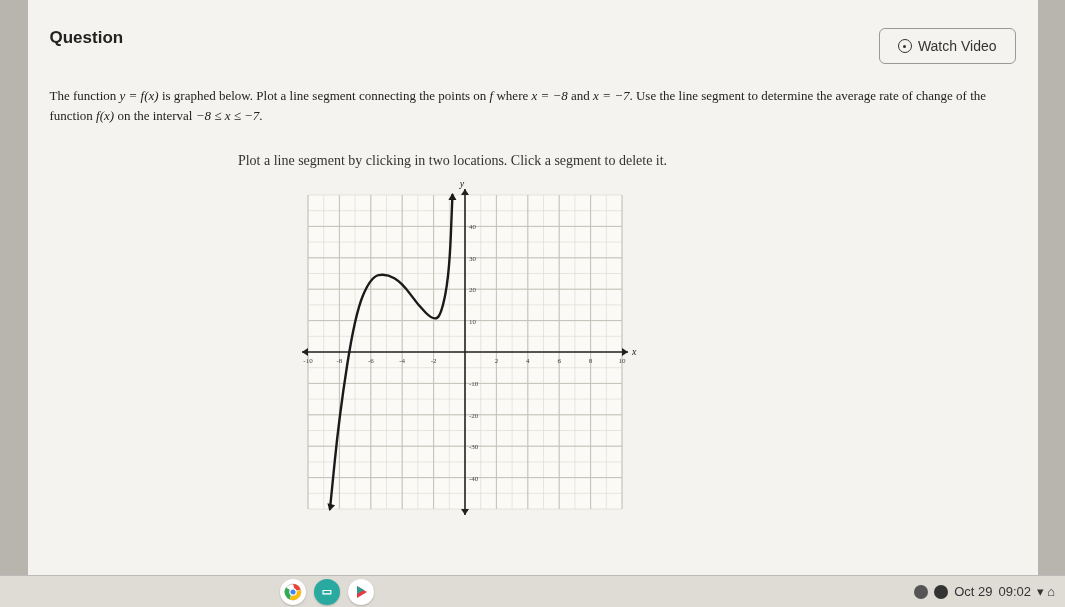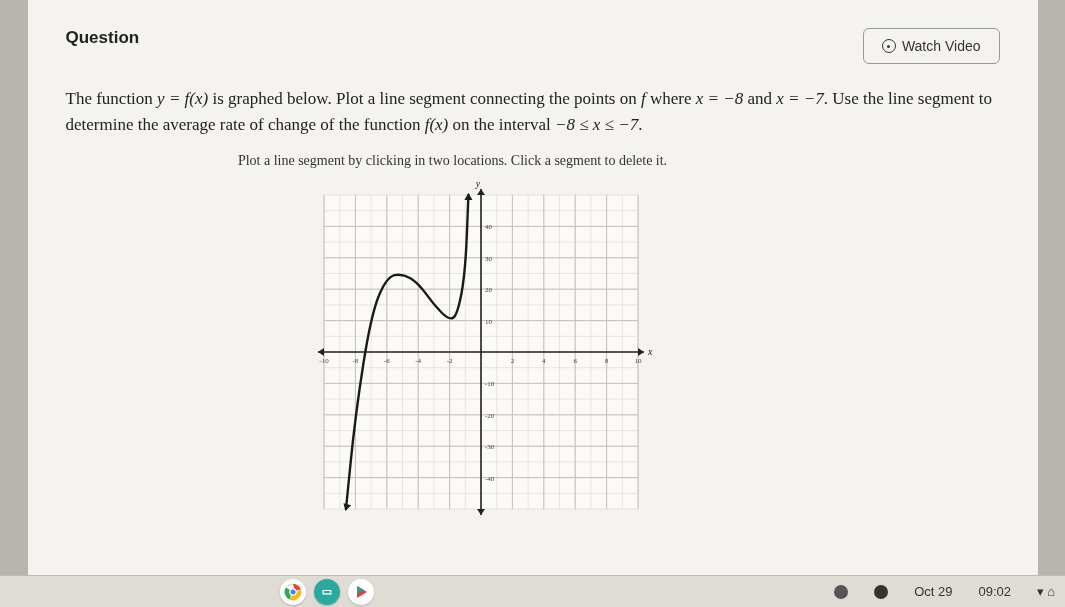--- a/index.html
+++ b/index.html
@@ -10,21 +10,21 @@
       height: 607px;
       overflow: hidden;
       position: relative;
     }
     .page {
       background: #f5f3ef;
       width: 1010px;
       height: 575px;
       margin: 0 auto;
       position: relative;
-      padding: 28px 38px;
+      padding: 28px 22px;
     }
     .header-row {
       display: flex;
       justify-content: space-between;
       align-items: flex-start;
       margin-bottom: 22px;
     }
     .question-label {
       font-weight: bold;
       font-size: 17px;
@@ -60,24 +60,24 @@
       position: relative;
     }
     .play-circle::after {
       content: "";
       width: 3px;
       height: 3px;
       background: #333;
       border-radius: 50%;
     }
     .problem-text {
-      font-size: 17px;
+      font-size: 13px;
       color: #222;
       line-height: 1.55;
-      margin-bottom: 14px;
+      margin-bottom: 27px;
       font-family: Georgia, serif;
     }
     .mathit { font-style: italic; }
     .plot-hint {
       text-align: center;
       font-size: 14px;
       color: #333;
       font-family: Georgia, serif;
       margin-bottom: 8px;
       margin-left: -160px;
@@ -117,21 +117,21 @@
       justify-content: center;
       box-shadow: 0 1px 2px rgba(0,0,0,0.2);
     }
     .chrome { background: #fff; }
     .teal { background: #2aa9a0; color:#fff; font-size:11px; font-weight:bold; }
     .play { background: #fff; }
     .taskbar-right {
       margin-left: auto;
       display: flex;
       align-items: center;
-      gap: 26px;
+      gap: 6px;
     }
     .status-dot {
       width: 14px; height: 14px; border-radius: 50%;
       background: #555; display: inline-block;
     }
   </style>
 </head>
 <body>
 
 <div class="page">

